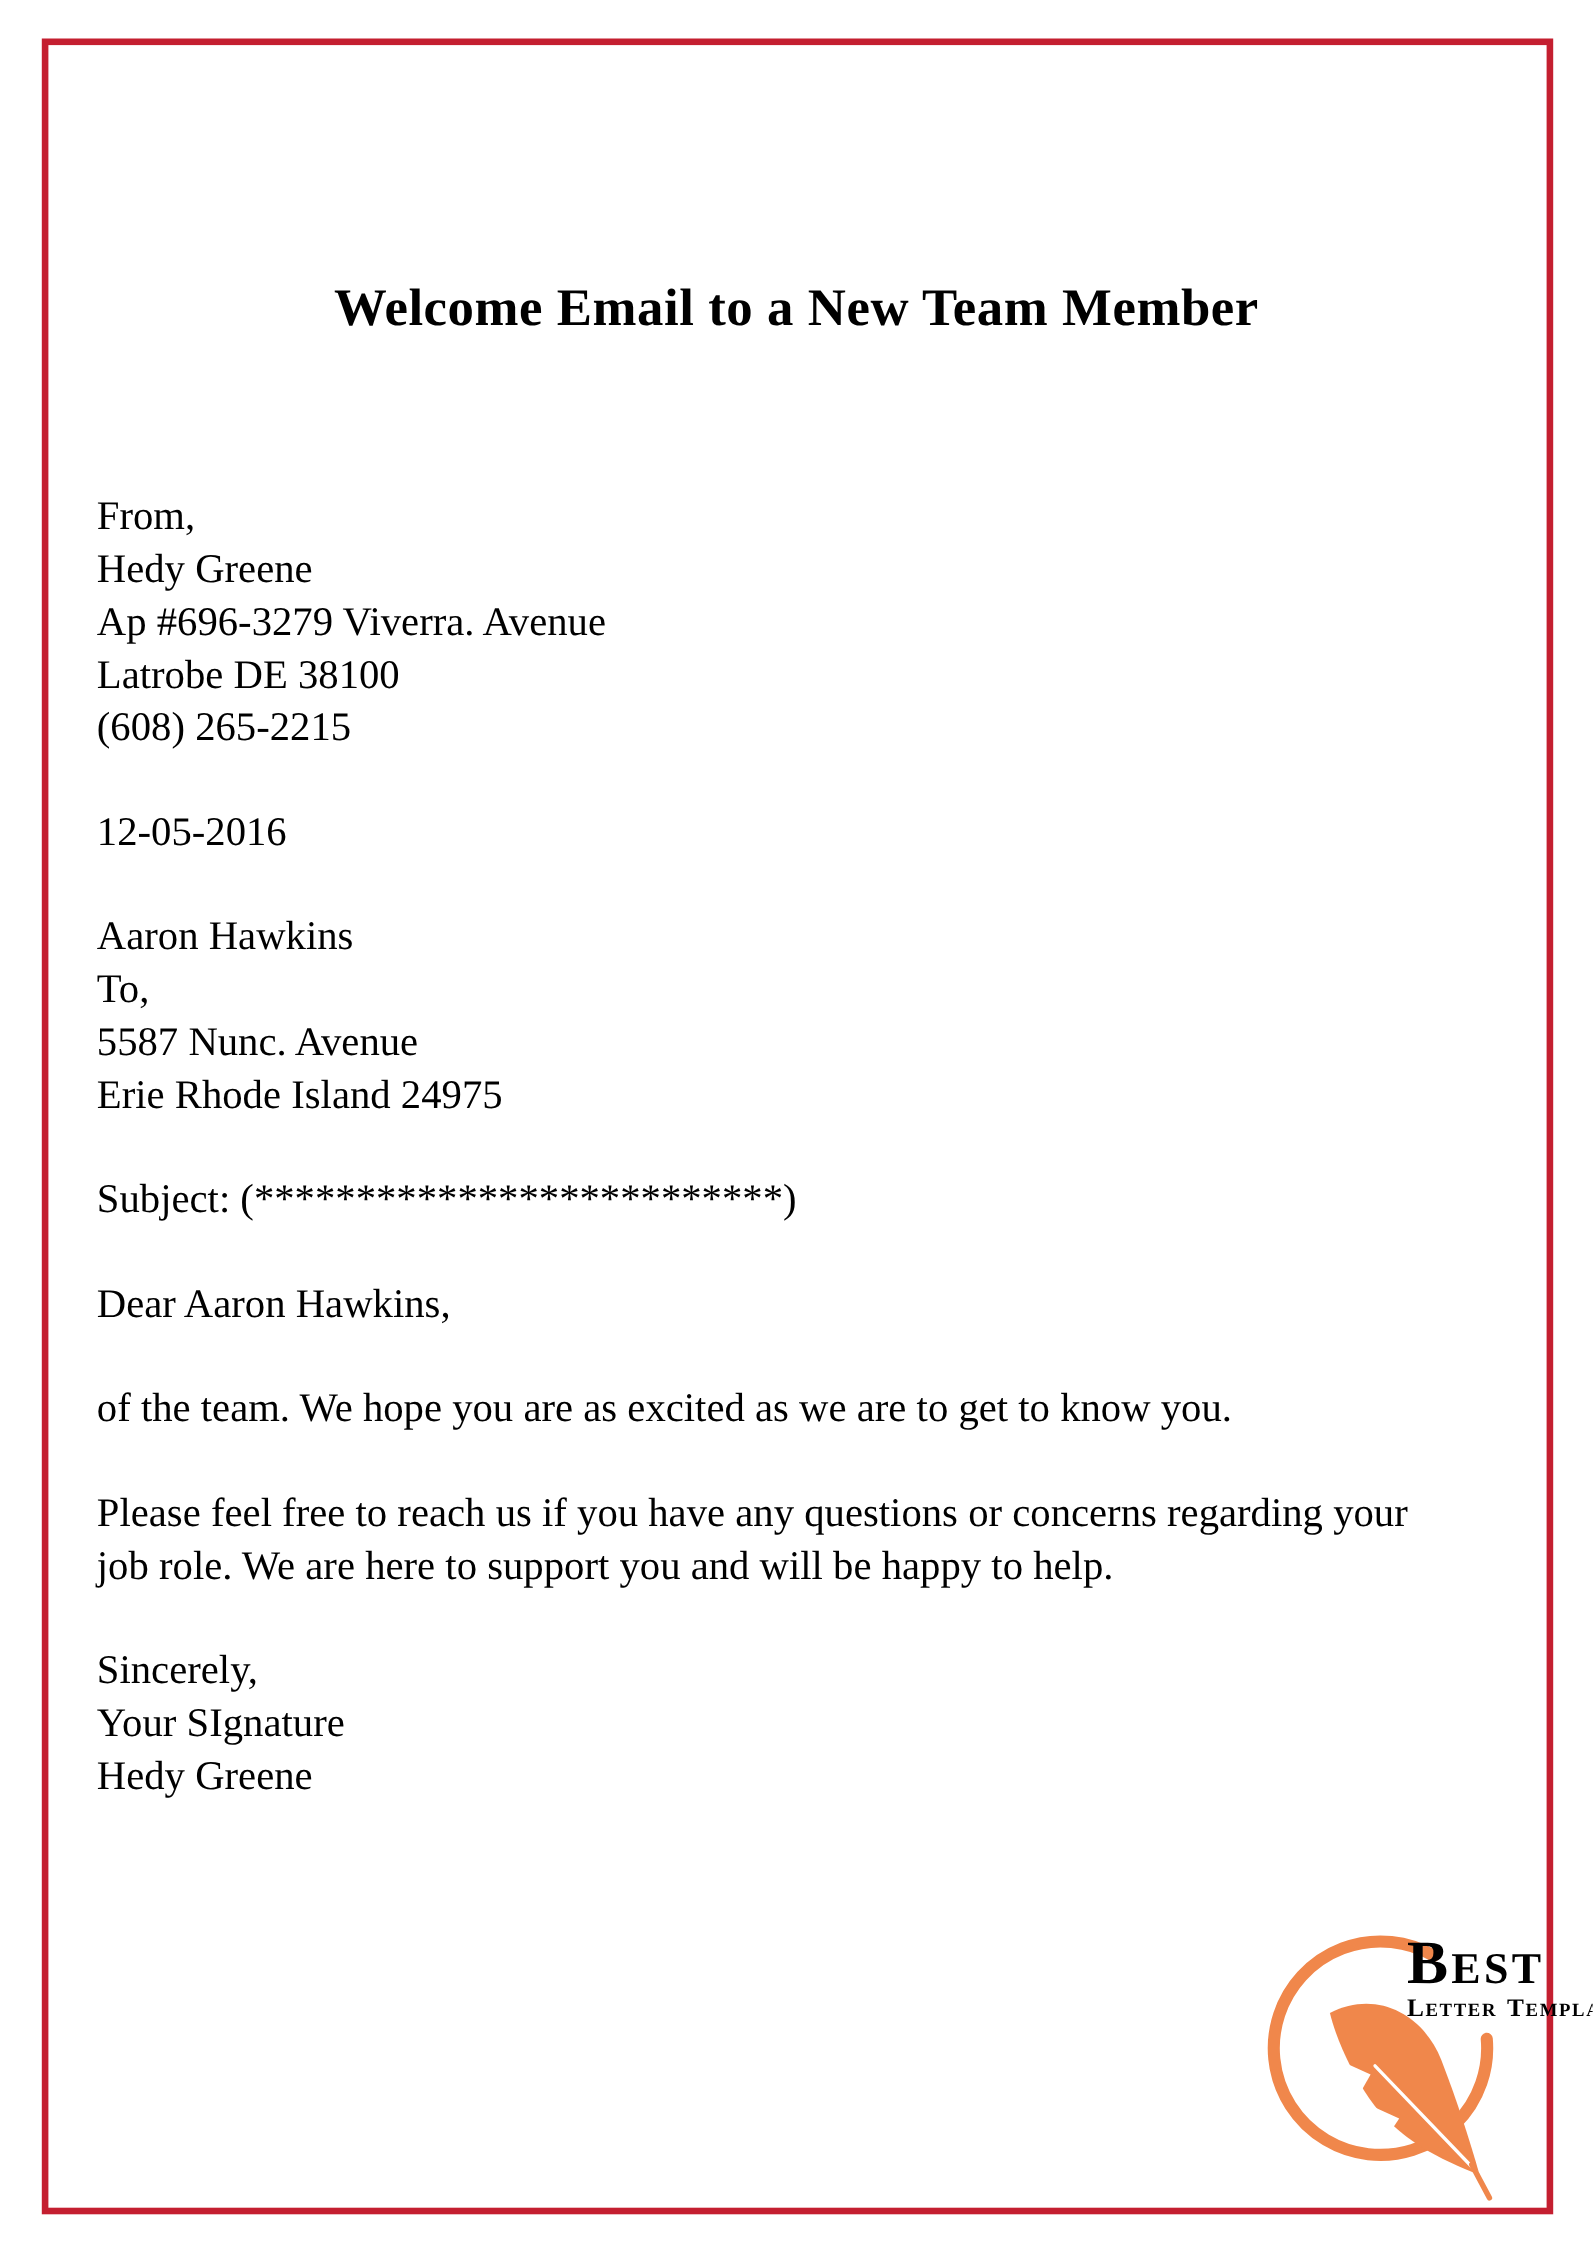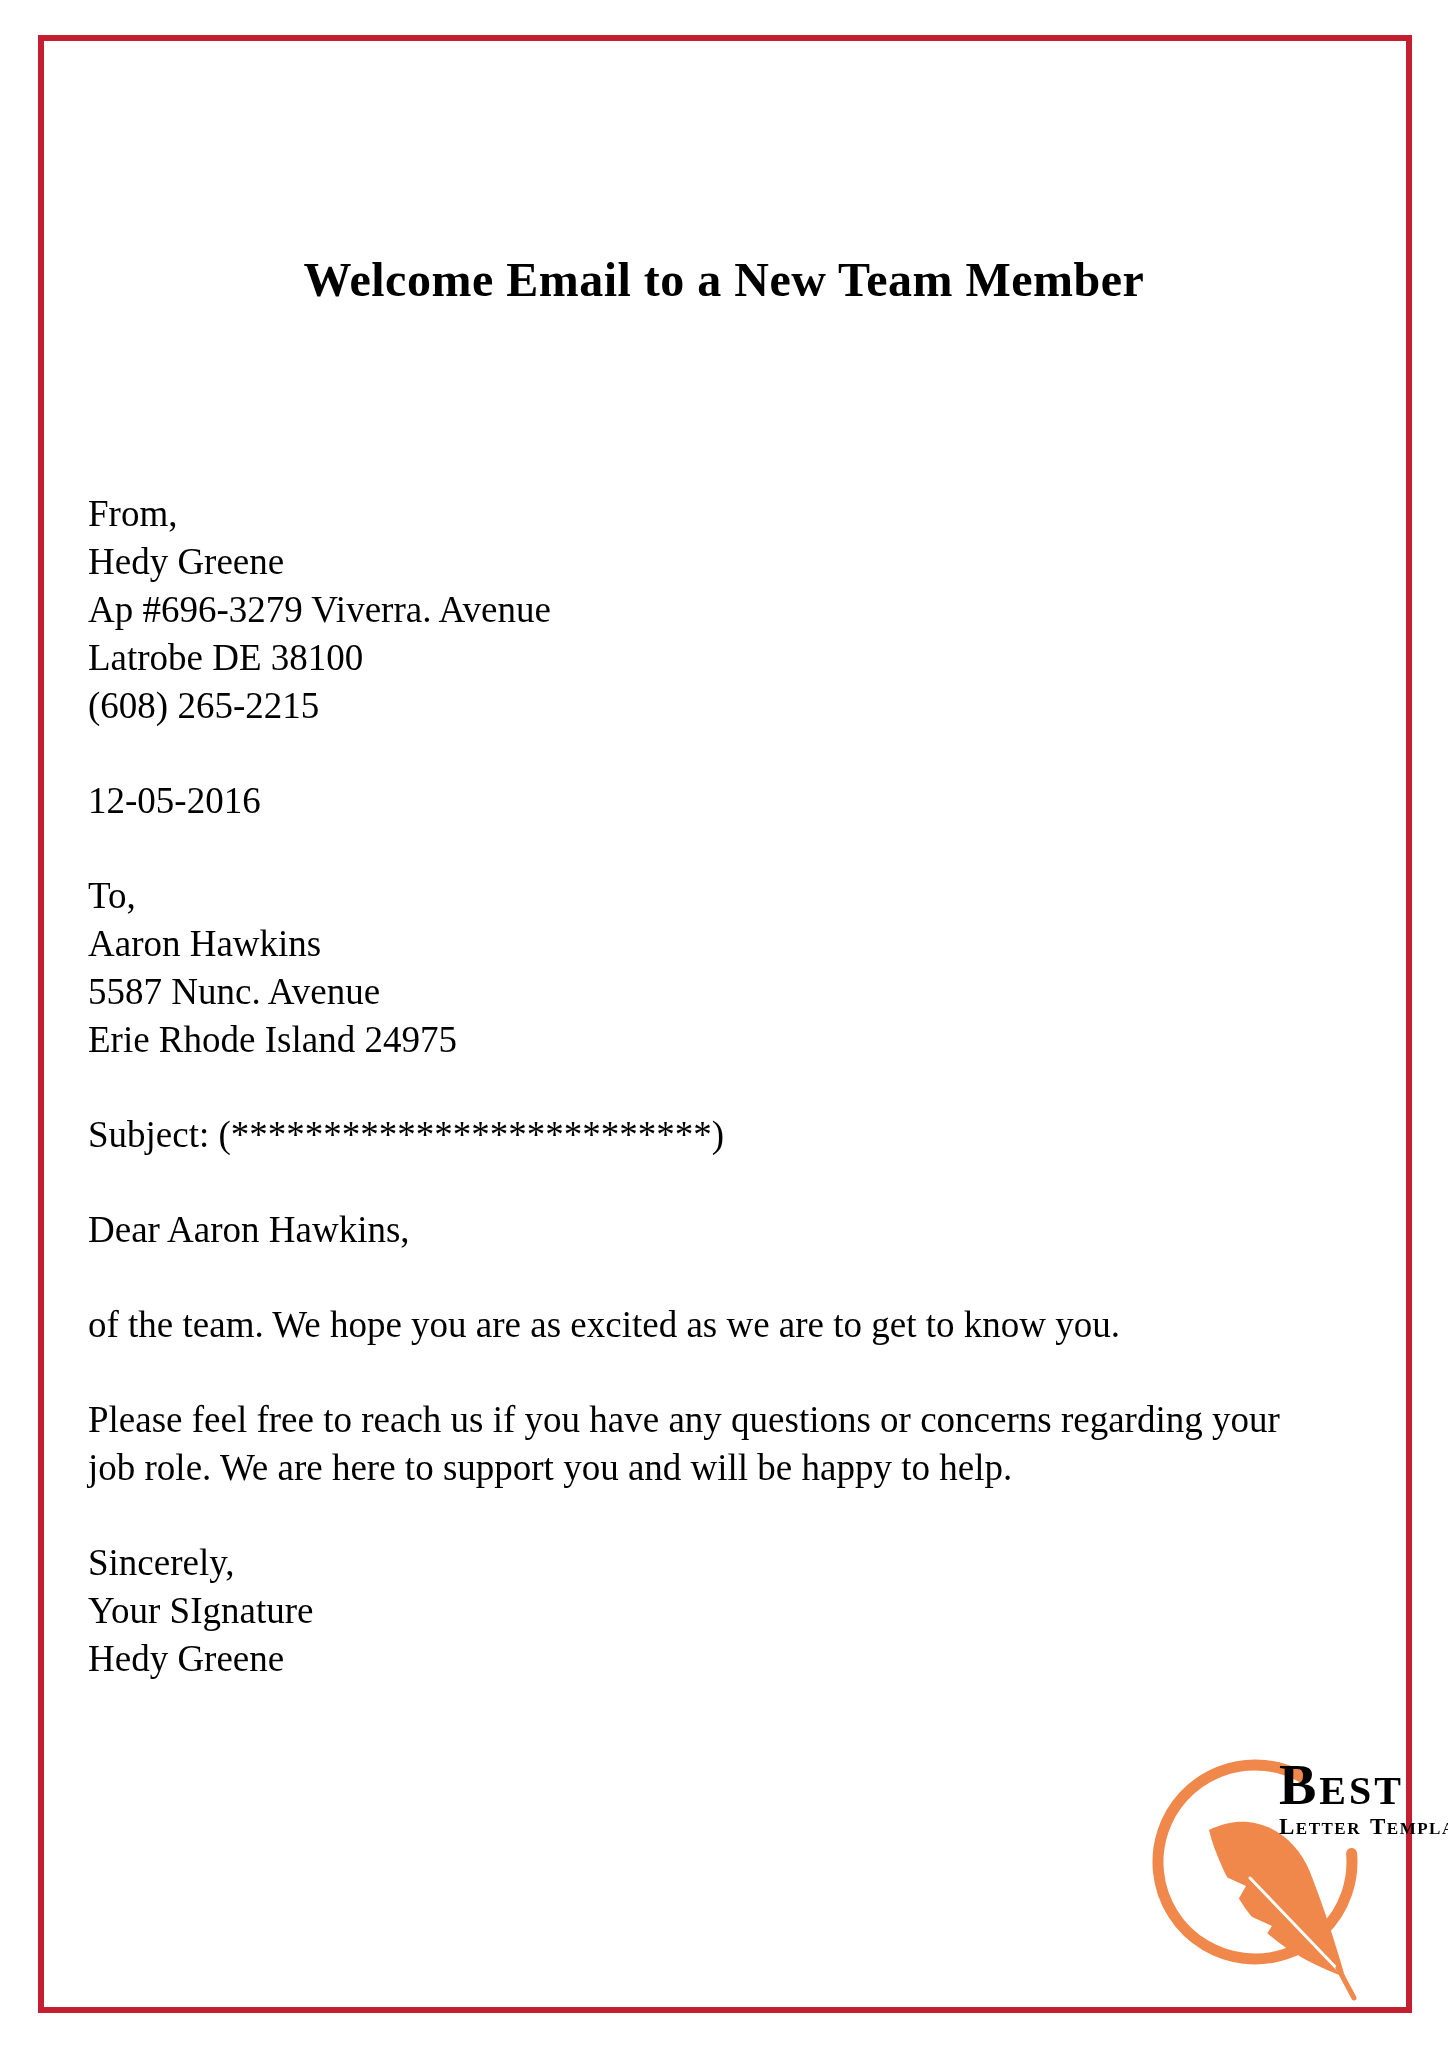--- a/index.html
+++ b/index.html
@@ -29,21 +29,20 @@
     text-align:center;
     font-size:48px;
     font-weight:bold;
     letter-spacing:0.5px;
   }
   .content{
     position:absolute;
     left:88px;top:446px;right:116px;
     font-size:37px;
     line-height:48px;
-    margin-top:44px;
   }
   .block{margin-bottom:47px;}
   .logo{
     position:absolute;
     left:1142px;top:1740px;
     width:320px;height:300px;
   }
   .logo svg{position:absolute;left:0;top:0;}
   .logo-arc{fill:none;stroke:var(--orange);stroke-width:11;stroke-linecap:round;}
   .logo-leaf{fill:var(--orange);}
@@ -76,22 +75,22 @@
       <div>From,</div>
       <div>Hedy Greene</div>
       <div>Ap #696-3279 Viverra. Avenue</div>
       <div>Latrobe DE 38100</div>
       <div>(608) 265-2215</div>
     </div>
 
     <div class="block">12-05-2016</div>
 
     <div class="block">
+      <div>Aaron Hawkins</div>
       <div>To,</div>
-      <div>Aaron Hawkins</div>
       <div>5587 Nunc. Avenue</div>
       <div>Erie Rhode Island 24975</div>
     </div>
 
     <div class="block">Subject: (**************************)</div>
 
     <div class="block">Dear Aaron Hawkins,</div>
 
 
     <div class="block">

